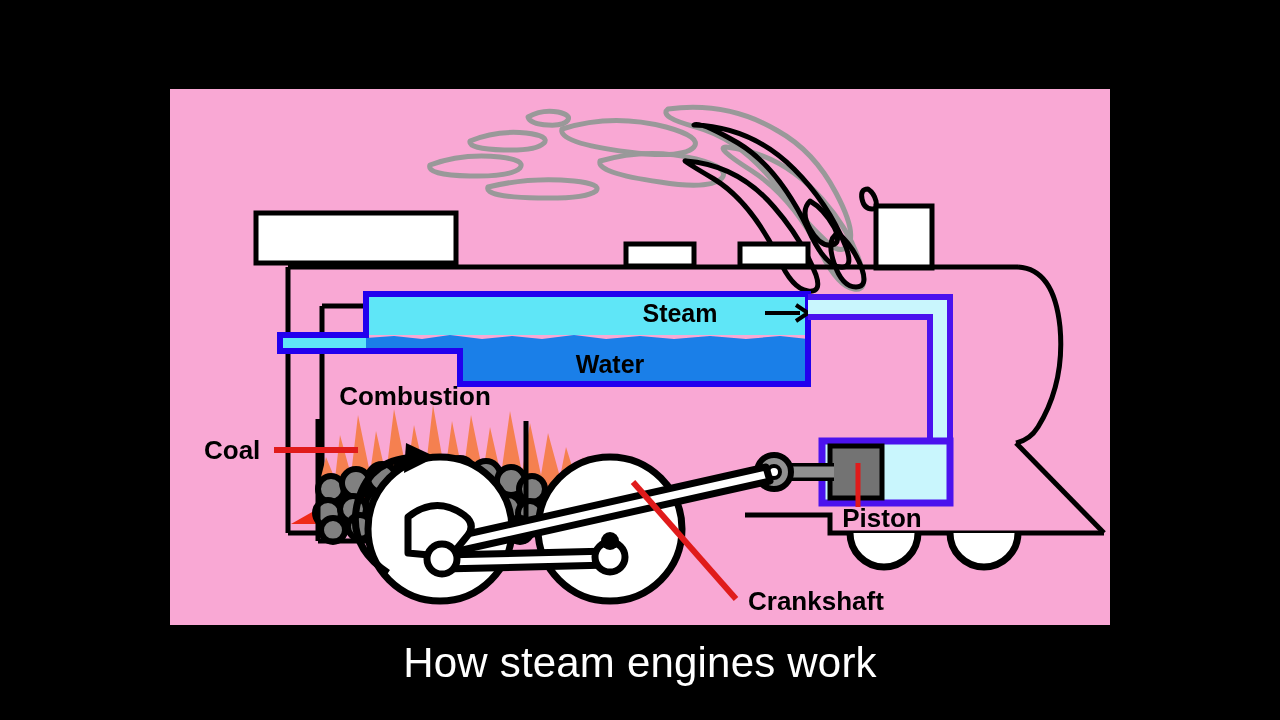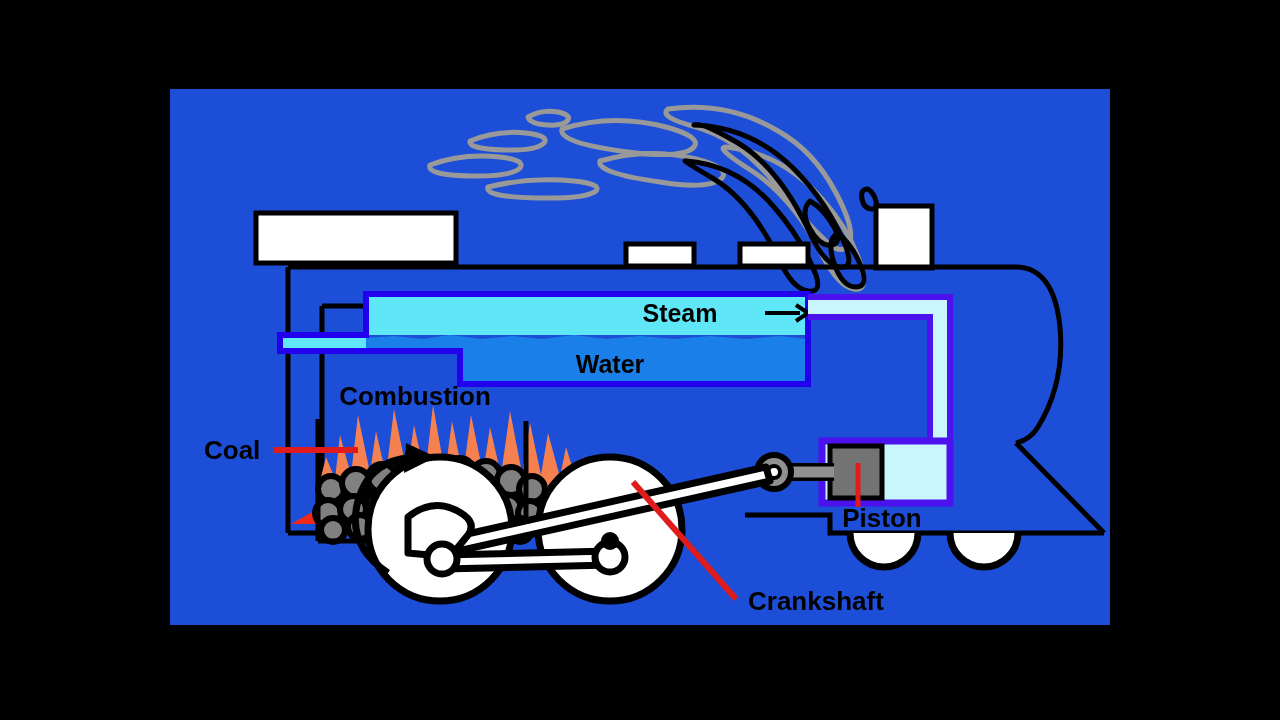--- a/index.html
+++ b/index.html
@@ -18,21 +18,21 @@
     width: 1280px;
     height: 720px;
     background: #000000;
   }
   #diagram-panel {
     position: absolute;
     left: 170px;
     top: 89px;
     width: 940px;
     height: 536px;
-    background: #1d4ed8;
+    background: #f9a8d4;
     overflow: hidden;
   }
   #diagram-svg {
     position: absolute;
     left: 0;
     top: 0;
     width: 940px;
     height: 536px;
     display: block;
   }
@@ -231,14 +231,15 @@
       <text class="lbl" x="578" y="521" font-size="26">Crankshaft</text>
 
       <g fill="#ffffff" stroke="#000000" stroke-width="7">
         <path d="M680 444 a34 34 0 0 0 68 0"></path>
         <path d="M780 444 a34 34 0 0 0 68 0"></path>
       </g>
 
     </svg>
   </div>
 
+  <div id="caption">How steam engines work</div>
 
 </div>
 
 </body></html>

